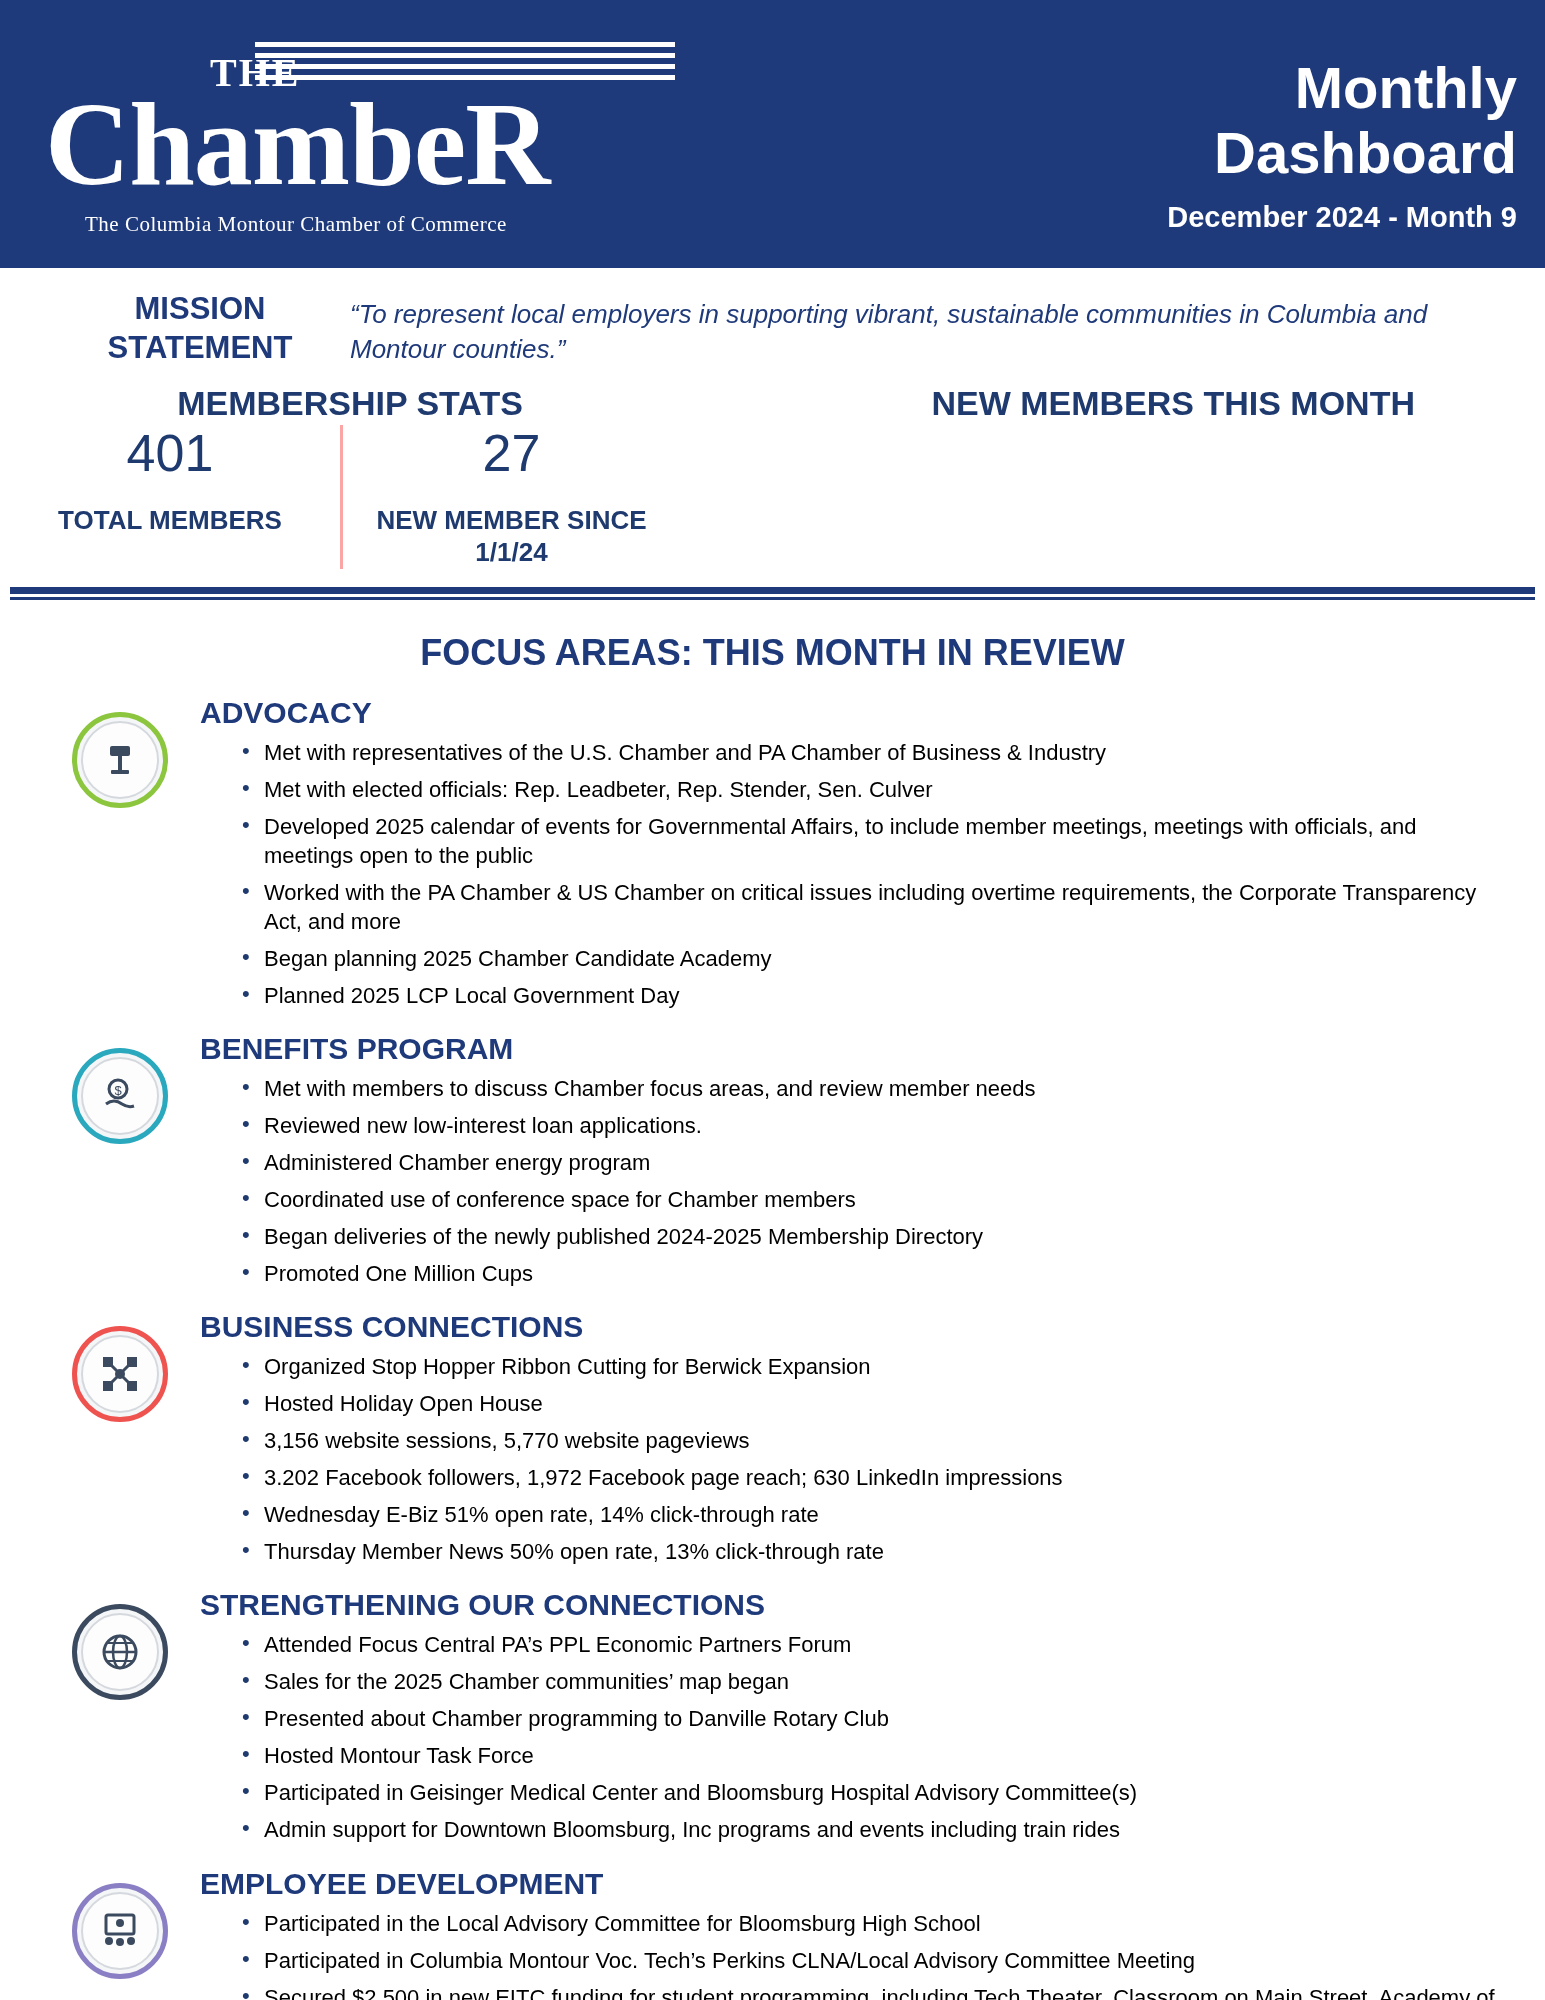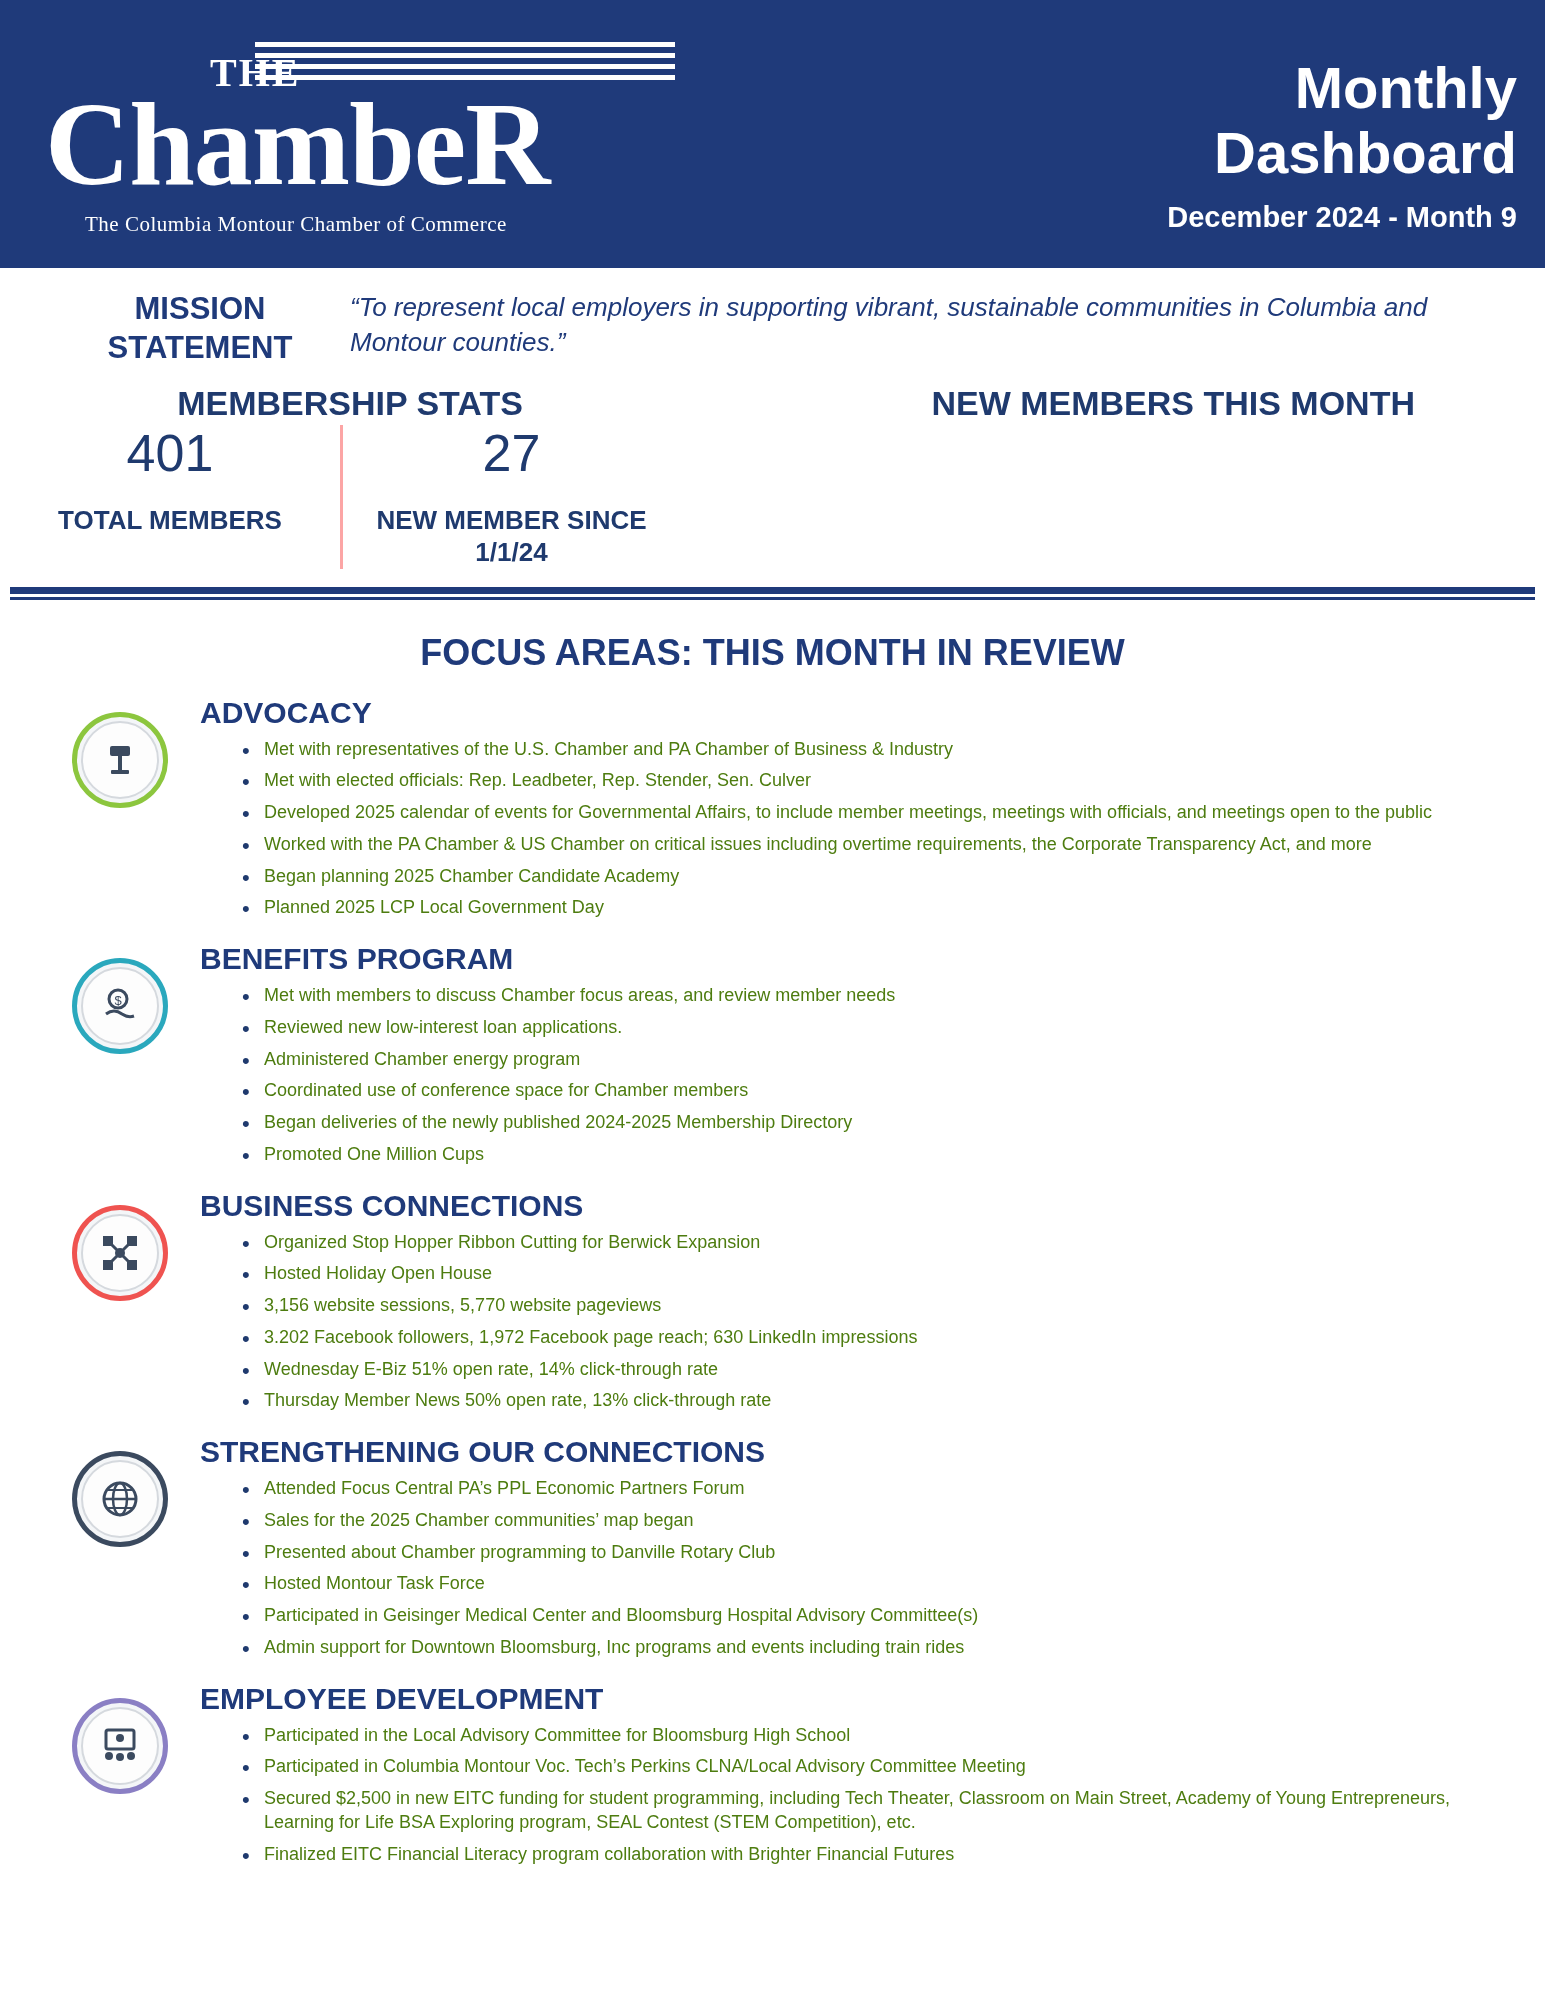--- a/index.html
+++ b/index.html
@@ -87,21 +87,21 @@
   }
   .title-sub {
     font-size: 29px;
     font-weight: bold;
     margin-top: 16px;
   }
 
   
   .mission {
     display: flex;
-    align-items: flex-start;
+    align-items: flex-end;
     padding: 18px 38px 6px 60px;
   }
   .mission-label {
     flex: 0 0 280px;
     font-size: 31px;
     font-weight: bold;
     text-align: center;
     line-height: 1.25;
     color: #1f3a7a;
     padding-top: 4px;
@@ -213,23 +213,23 @@
     font-weight: bold;
     color: #1f3a7a;
     margin: 6px 0 6px 0;
   }
   ul.bullets {
     margin: 0 0 4px 0;
     padding-left: 42px;
     list-style: none;
   }
   ul.bullets li {
-    font-size: 18px;
+    font-size: 22px;
     line-height: 1.32;
-    color: #4d7c0f;
+    color: #000000;
     position: relative;
     padding-left: 22px;
     margin-bottom: 1px;
     margin-top: 8px;
   }
   ul.bullets li:before {
     content: "•";
     position: absolute;
     left: 0;
     top: -2px;

